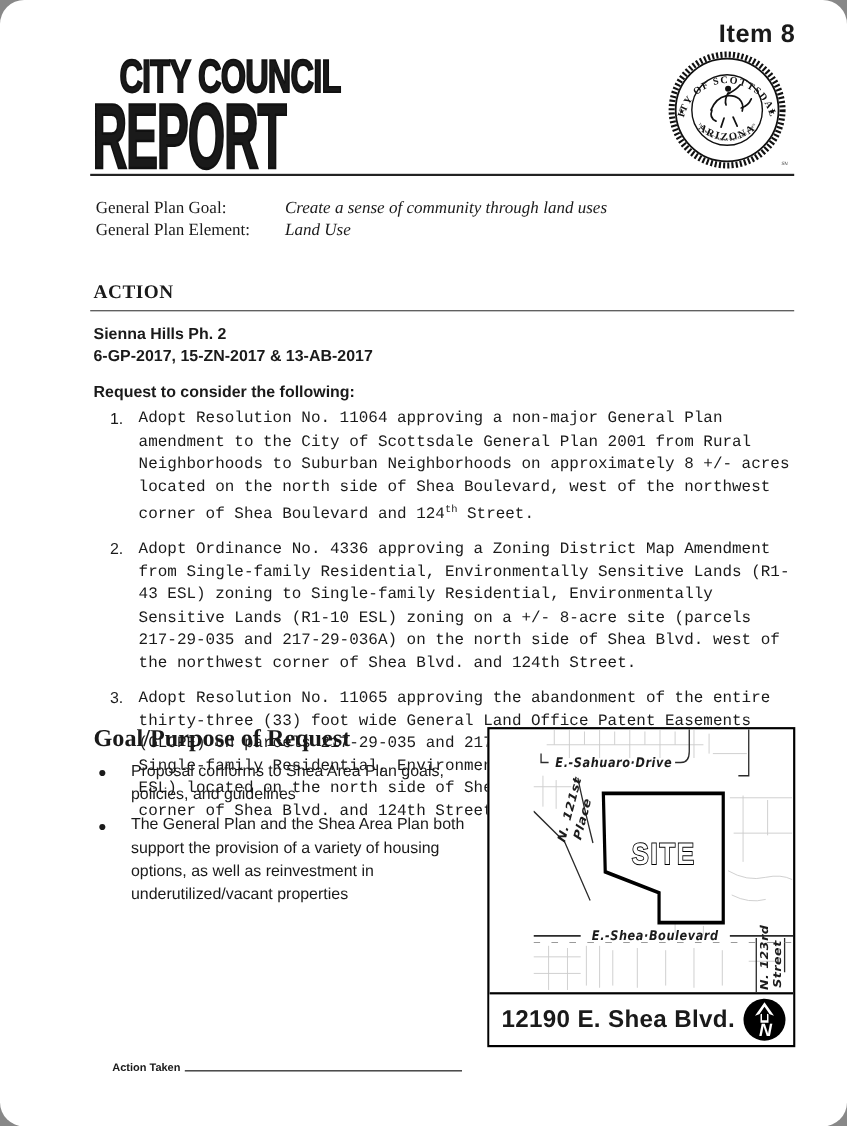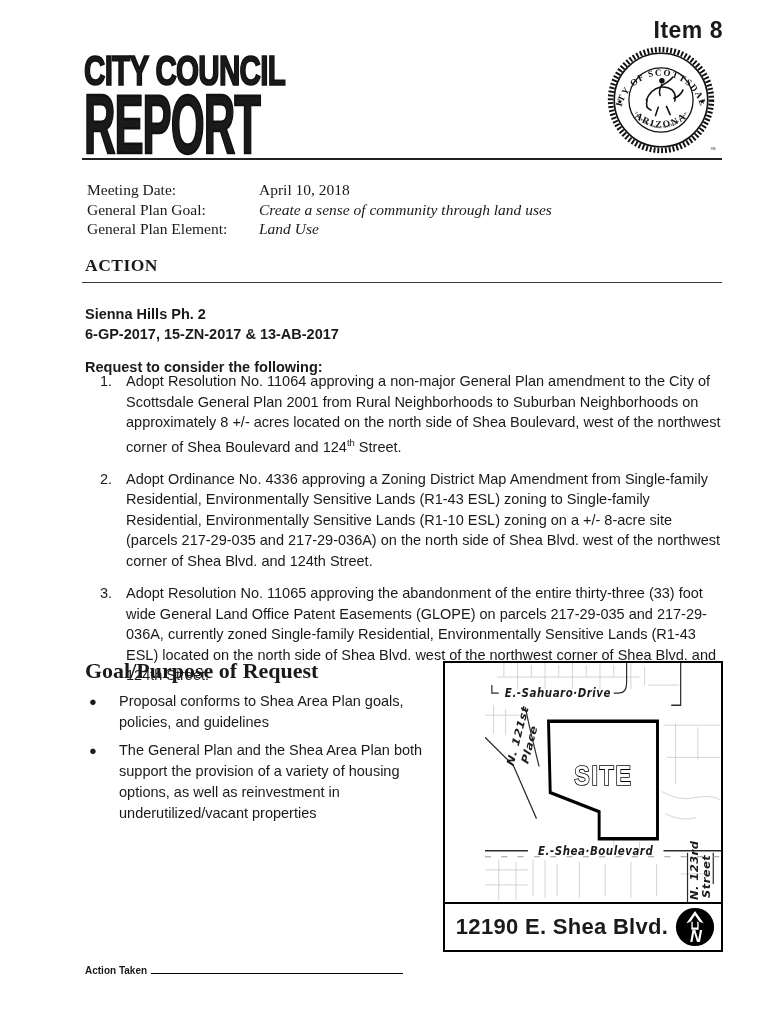--- a/index.html
+++ b/index.html
@@ -1,26 +1,27 @@
 <!DOCTYPE html>
 <html><head>
 <meta charset="utf-8">
 <style>
   html,body{margin:0;padding:0;background:#888;}
   .page{
     position:relative;width:770px;height:1024px;margin:0 auto;
     background:#fff;color:#1a1a1a;overflow:hidden;
     font-family:"Liberation Sans",sans-serif;
+    border-radius:22px;
   }
   
   .item-tag{
     position:absolute;top:17px;right:47px;
     font-size:23px;font-weight:bold;letter-spacing:0.5px;
   }
-  .masthead{position:absolute;left:84px;top:50px;line-height:1;}
+  .masthead{position:absolute;left:84px;top:50px;line-height:1;text-align:center;}
   .m1{
     font-size:40px;font-weight:bold;line-height:38px;letter-spacing:-1px;
     transform:scale(0.74,1.05);transform-origin:left top;
     -webkit-text-stroke:1.6px #111;white-space:nowrap;
   }
   .m2{
     font-size:84px;font-weight:bold;line-height:72px;letter-spacing:-2px;
     transform:scale(0.52,1.0);transform-origin:left top;
     -webkit-text-stroke:2.4px #111;white-space:nowrap;
   }
@@ -33,26 +34,26 @@
     font-family:"Liberation Serif",serif;font-size:15.5px;line-height:19.5px;
   }
   .mi-label{display:inline-block;width:172px;}
   .mi-value.it{font-style:italic;}
   
   .action-heading{
     position:absolute;left:85px;top:255px;
     font-family:Liberation Serif, serif;font-size:17.5px;font-weight:bold;letter-spacing:0.5px;
   }
   .action-rule{position:absolute;left:82px;top:282px;width:640px;height:1.4px;background:#3a3a3a;}
-  .case-block{position:absolute;left:85px;top:304px;font-size:14.5px;font-weight:bold;line-height:20px;}
+  .case-block{position:absolute;left:85px;top:294px;font-size:14.5px;font-weight:bold;line-height:20px;}
   .request-intro{margin-top:13px;}
   .items{position:absolute;left:85px;top:371px;width:636px;font-size:14.5px;line-height:20.5px;}
   .item{display:flex;margin-bottom:12px;}
   .item .num{margin-left:15px;width:26px;flex:none;}
-  .item .itxt{flex:1;}
+  .item .itxt{flex:1;font-family:Liberation Mono, monospace;}
   sup{font-size:9.5px;}
   
   .left-col{position:absolute;left:85px;top:658px;width:352px;}
   .sec-heading{
     font-family:"Liberation Serif",serif;font-size:22px;font-weight:bold;margin:0 0 4px 0;
   }
   .goal-para{font-size:14.5px;line-height:21px;}
   .key-heading{margin-top:10px;}
   .bullet{display:flex;margin-top:7px;font-size:14.5px;line-height:21px;}
   .bullet .bdot{width:30px;padding-left:4px;flex:none;font-size:13px;}
@@ -79,21 +80,21 @@
   .address-bar{
     position:absolute;left:0;right:0;bottom:0;height:46px;
     border-top:2.5px solid #000;display:flex;align-items:center;background:#fff;
   }
   .addr{
     flex:1;text-align:center;font-size:22px;font-weight:bold;letter-spacing:0.3px;
     padding-left:4px;white-space:nowrap;
   }
   .north-icon{width:40px;height:40px;flex:none;margin-right:6px;}
   
-  .footer{position:absolute;left:85px;top:963px;font-size:10px;font-weight:bold;text-align:right;}
+  .footer{position:absolute;left:102px;top:963px;font-size:10px;font-weight:bold;text-align:right;}
   .at-line{display:inline-block;width:252px;height:10px;border-bottom:1.3px solid #000;margin-left:4px;}
 </style>
 </head>
 <body>
 
 <div class="page">
 
   <div class="item-tag">Item 8</div>
 
   <div class="masthead">
@@ -131,23 +132,20 @@
     <text font-size="3.4" letter-spacing="0.3" fill="#111" font-weight="bold">
       <textPath href="#mottoArc" startOffset="50%" text-anchor="middle">THE WEST'S MOST WESTERN TOWN</textPath>
     </text>
     <text x="114" y="115" font-size="5" fill="#333">SM</text>
   </svg>
 
   <div class="header-rule"></div>
 
   <div class="meeting-info">
     <div class="mi-row">
-      <span class="mi-label">Meeting Date:</span><span class="mi-value">April 10, 2018</span>
-    </div>
-    <div class="mi-row">
       <span class="mi-label">General Plan Goal:</span><span class="mi-value it">Create a sense of community through land uses</span>
     </div>
     <div class="mi-row">
       <span class="mi-label">General Plan Element:</span><span class="mi-value it">Land Use</span>
     </div>
   </div>
 
   <div class="action-heading">ACTION</div>
   <div class="action-rule"></div>
 

